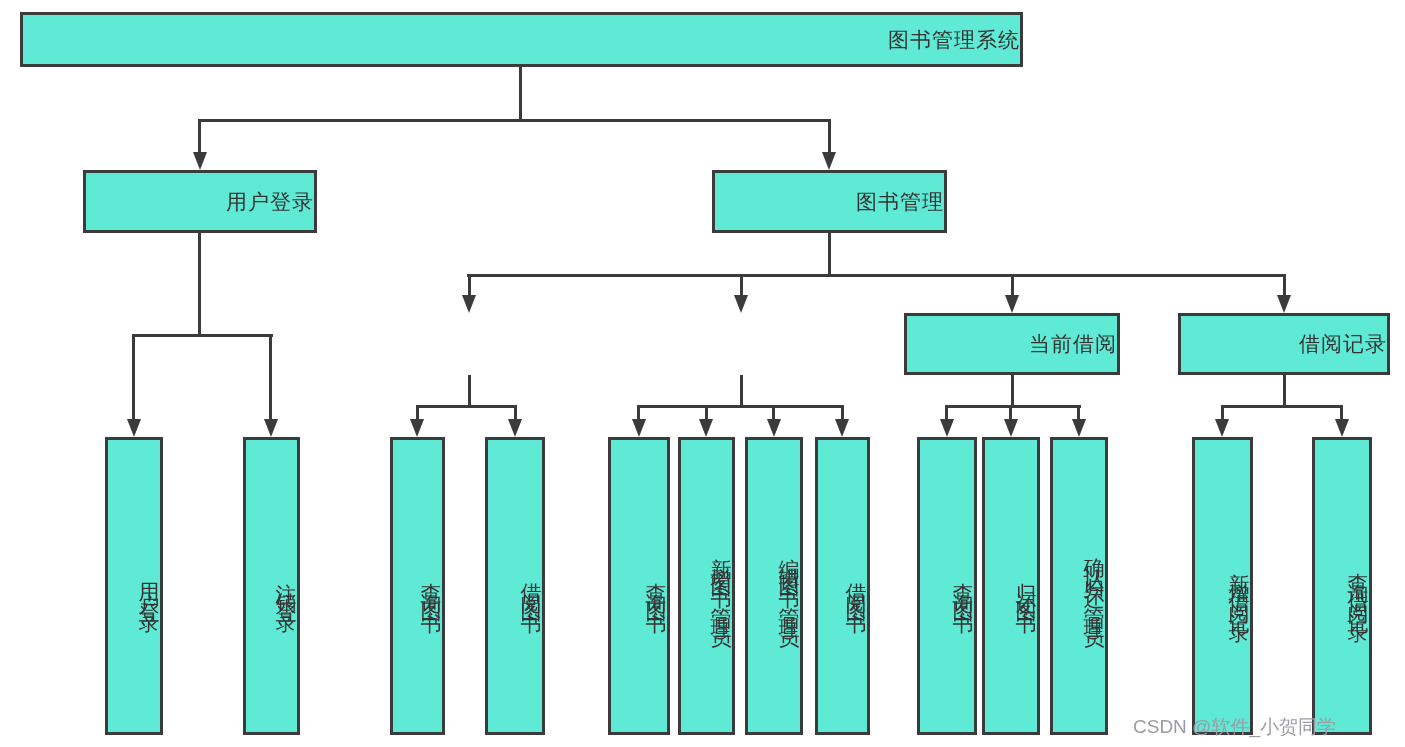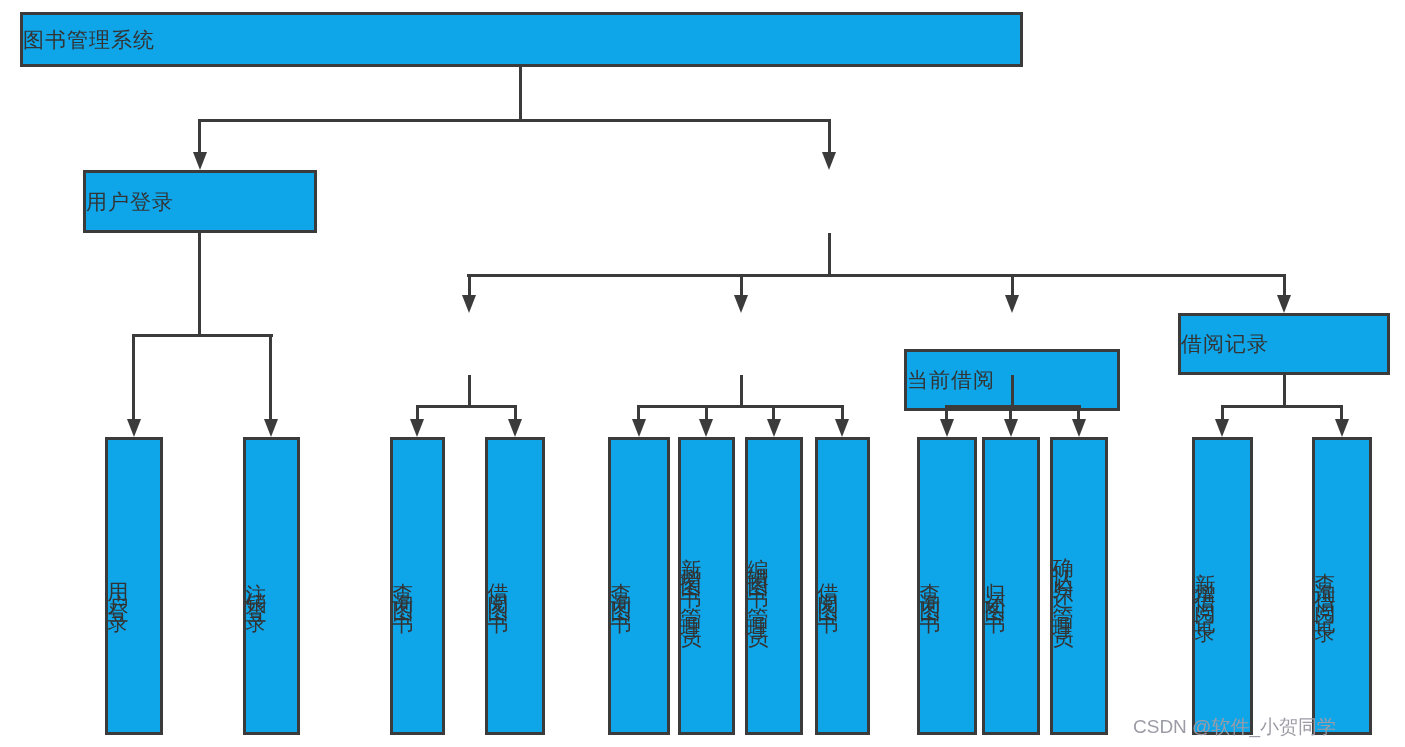--- a/index.html
+++ b/index.html
@@ -13,25 +13,25 @@
   body { font-family: "Liberation Sans", "DejaVu Sans", sans-serif; color: var(--text); }
   .canvas {
     position: relative;
     width: 1405px;
     height: 747px;
     background: var(--background);
     overflow: hidden;
   }
   .box {
     position: absolute;
-    background: #0ea5e9;
+    background: #5eead4;
     border: 3px solid var(--line);
     display: flex;
     align-items: center;
-    justify-content: flex-start;
+    justify-content: flex-end;
   }
   .hbox-label {
     font-size: 21px;
     letter-spacing: 1px;
     color: var(--text);
     white-space: nowrap;
   }
   .leaf .vtext {
     writing-mode: vertical-rl;
     text-orientation: mixed;
@@ -79,41 +79,44 @@
 
   <div class="vline" style="left:519px; top:66px; height:54px;"></div>
   <div class="hline" style="left:198px; top:119px; width:633px;"></div>
   <div class="vline" style="left:198px; top:119px; height:33px;"></div>
   <div class="arrow" style="left:193px; top:152px;"></div>
   <div class="vline" style="left:828px; top:119px; height:33px;"></div>
   <div class="arrow" style="left:822px; top:152px;"></div>
 
   <div class="box" style="left:83px; top:170px; width:234px; height:63px;">
     <span class="hbox-label">用户登录</span>
+  </div>
+  <div class="box" style="left:712px; top:170px; width:235px; height:63px;">
+    <span class="hbox-label">图书管理</span>
   </div>
 
   <div class="vline" style="left:198px; top:233px; height:104px;"></div>
   <div class="hline" style="left:132px; top:334px; width:141px;"></div>
   <div class="vline" style="left:132px; top:334px; height:86px;"></div>
   <div class="arrow" style="left:127px; top:419px;"></div>
   <div class="vline" style="left:269px; top:334px; height:86px;"></div>
   <div class="arrow" style="left:264px; top:419px;"></div>
 
   <div class="vline" style="left:828px; top:233px; height:44px;"></div>
   <div class="hline" style="left:467px; top:274px; width:819px;"></div>
   <div class="vline" style="left:468px; top:274px; height:22px;"></div>
   <div class="arrow" style="left:462px; top:295px;"></div>
   <div class="vline" style="left:740px; top:274px; height:22px;"></div>
   <div class="arrow" style="left:734px; top:295px;"></div>
   <div class="vline" style="left:1011px; top:274px; height:22px;"></div>
   <div class="arrow" style="left:1005px; top:295px;"></div>
   <div class="vline" style="left:1283px; top:274px; height:22px;"></div>
   <div class="arrow" style="left:1277px; top:295px;"></div>
 
-  <div class="box" style="left:904px; top:313px; width:216px; height:62px;margin-top:36px;">
+  <div class="box" style="left:904px; top:313px; width:216px; height:62px;">
     <span class="hbox-label">当前借阅</span>
   </div>
   <div class="box" style="left:1178px; top:313px; width:212px; height:62px;">
     <span class="hbox-label">借阅记录</span>
   </div>
 
   <div class="vline" style="left:468px; top:375px; height:33px;"></div>
   <div class="hline" style="left:416px; top:405px; width:101px;"></div>
   <div class="vline" style="left:416px; top:405px; height:15px;"></div>
   <div class="arrow" style="left:410px; top:419px;"></div>

